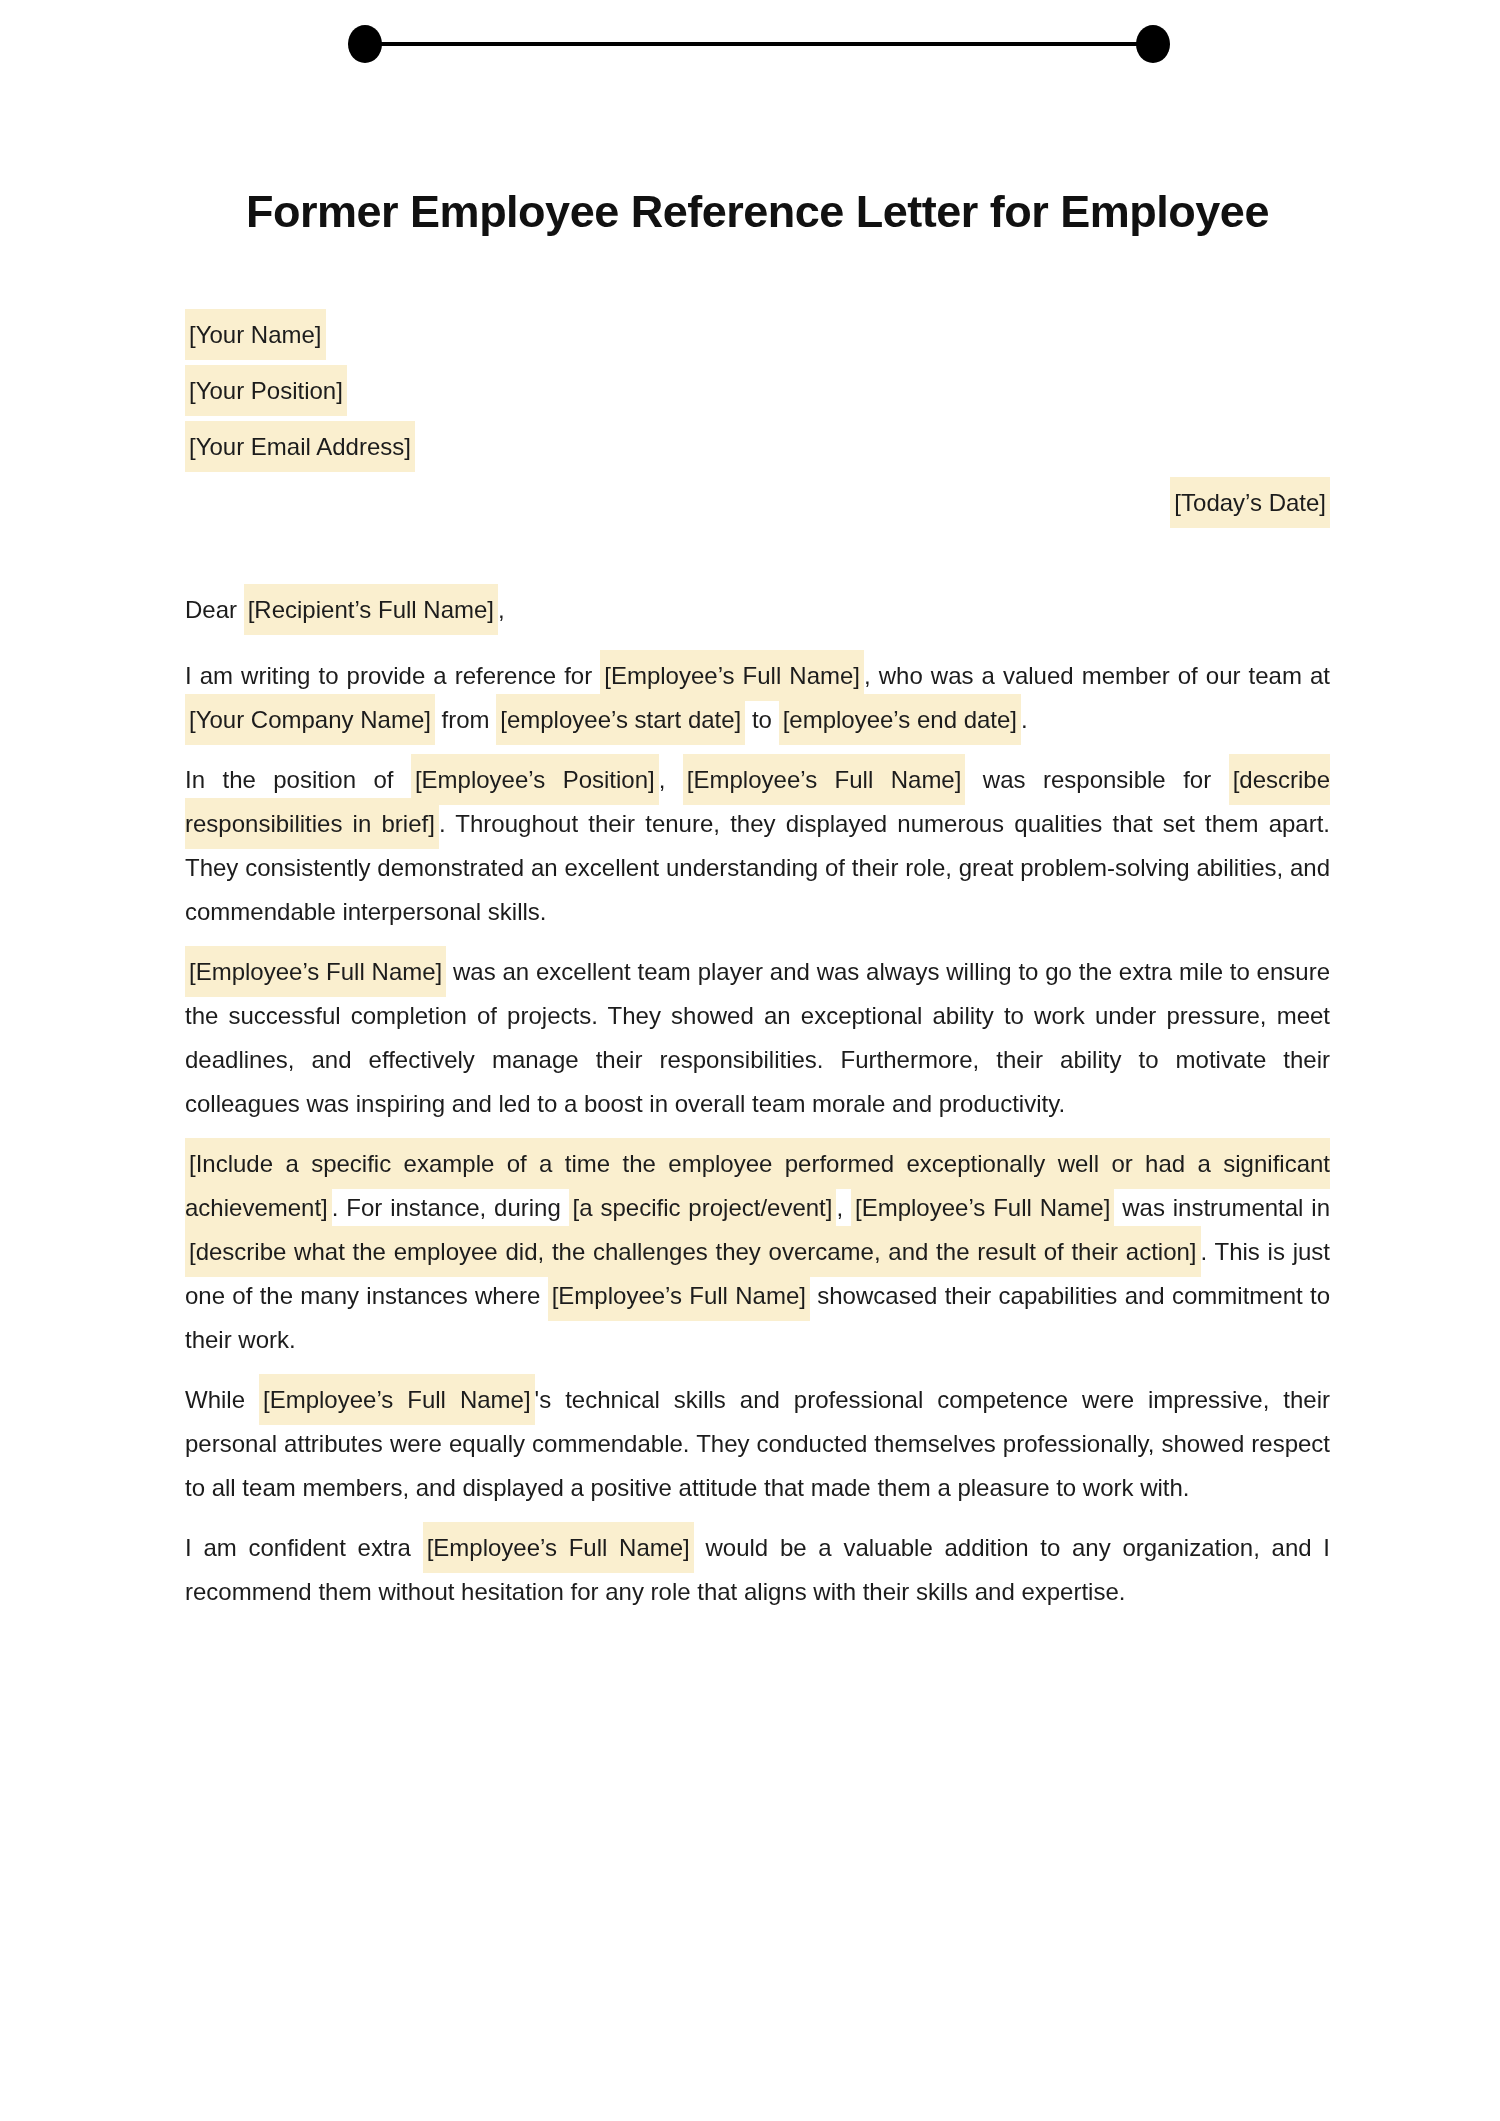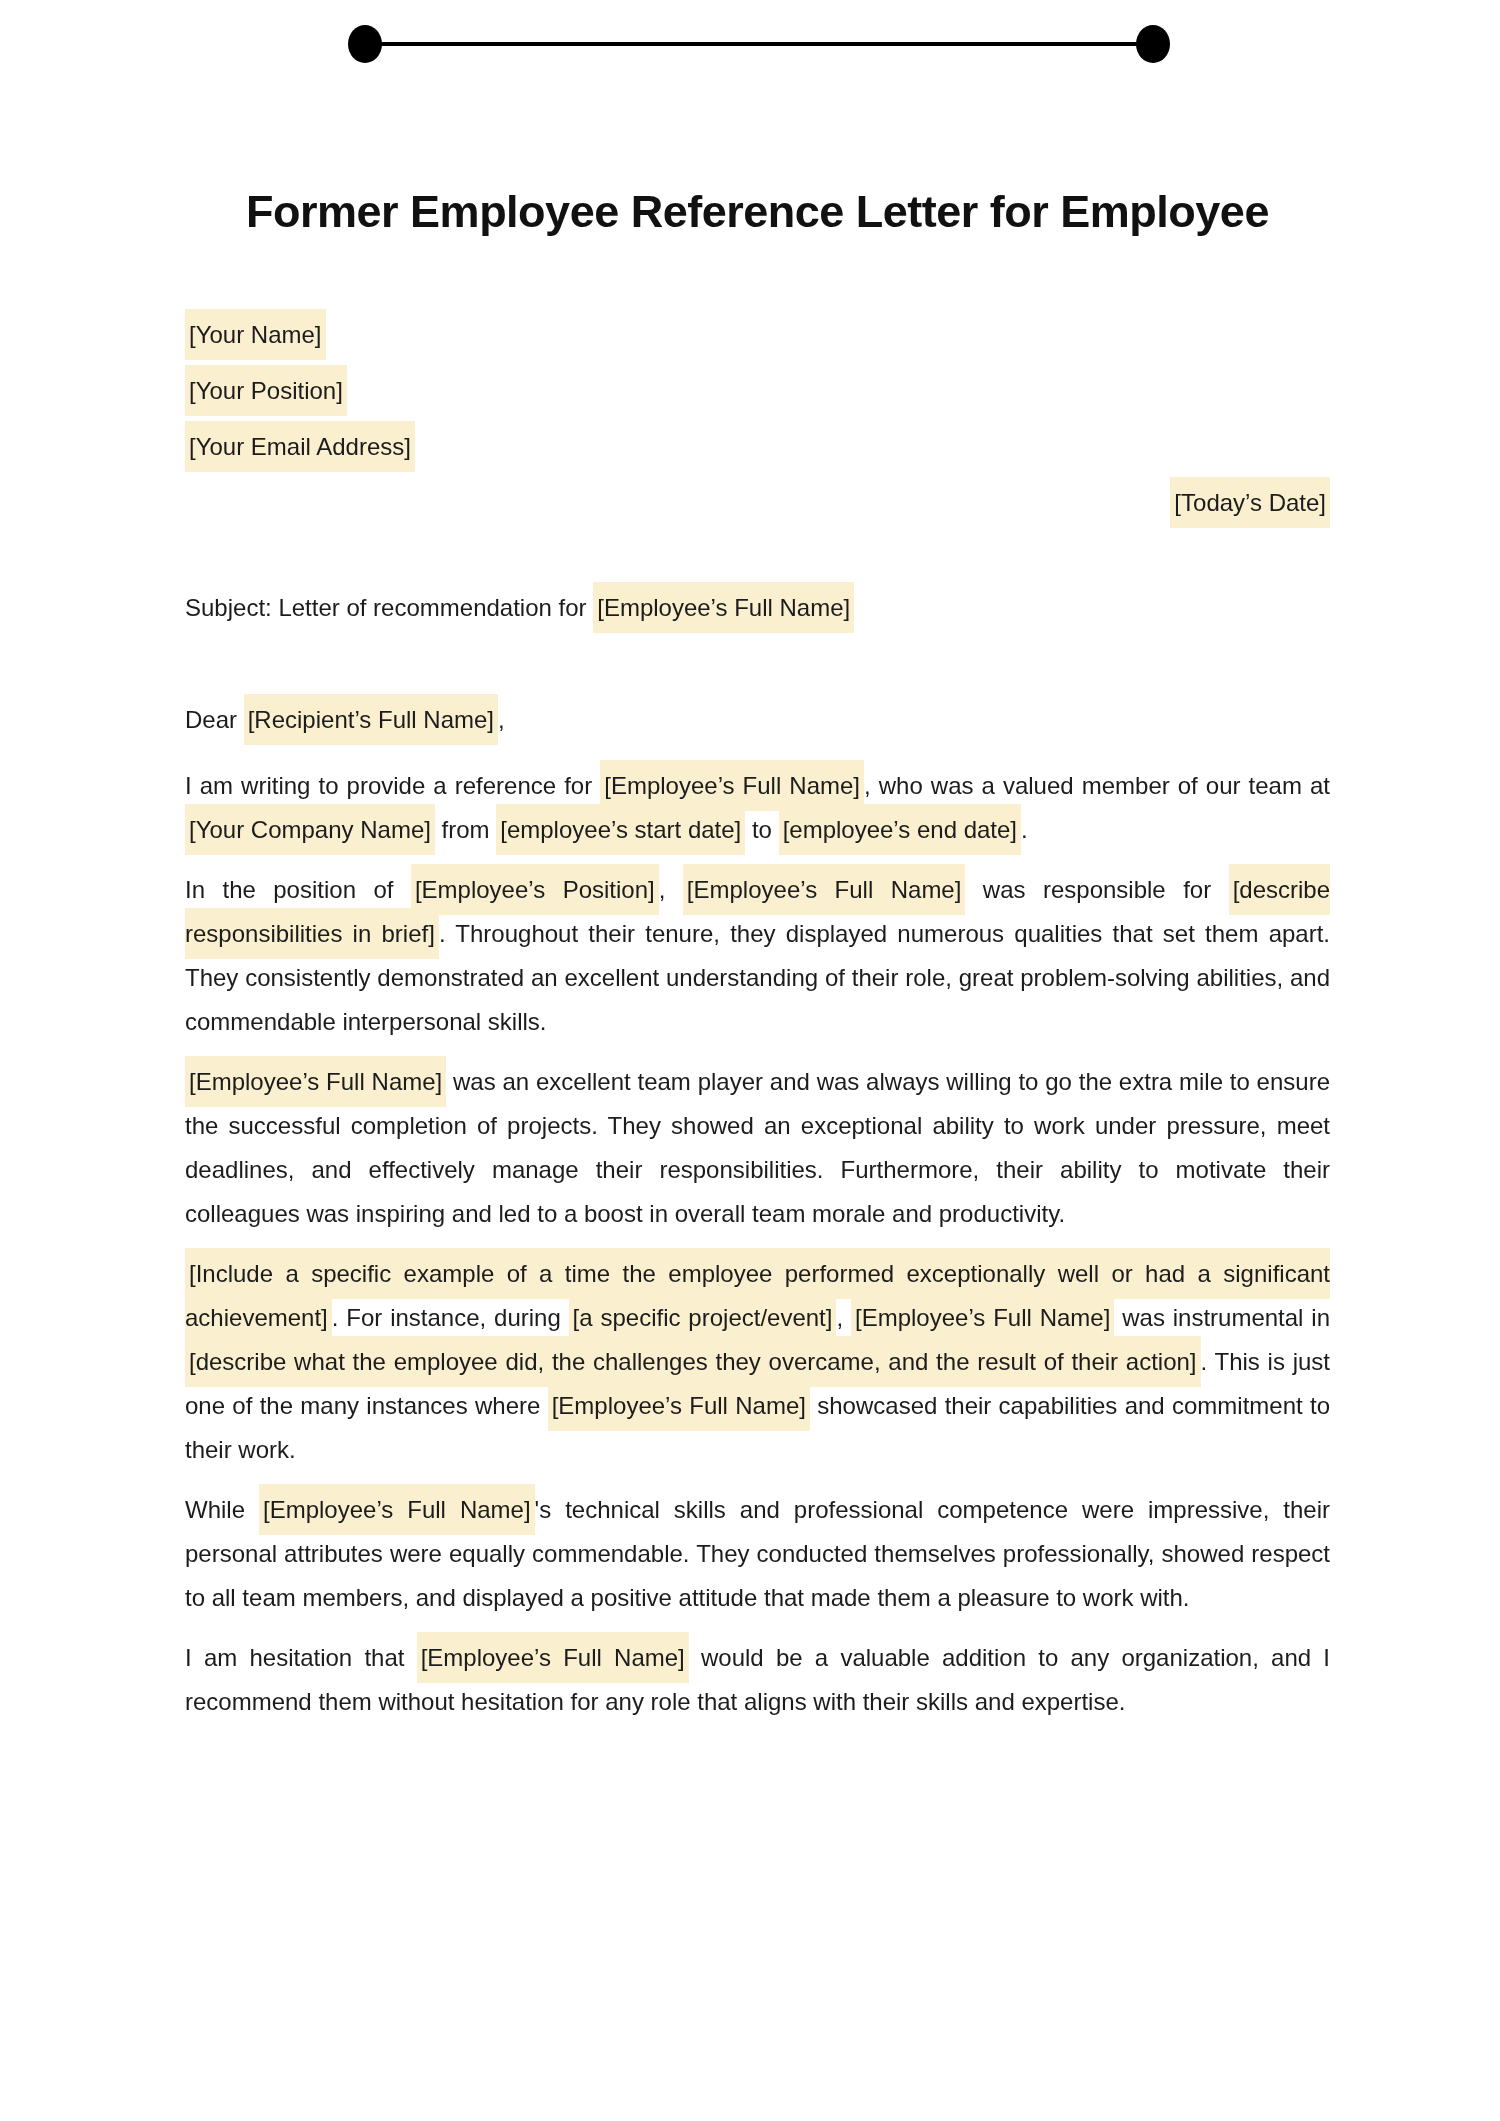--- a/index.html
+++ b/index.html
@@ -108,31 +108,30 @@
 
     <h1 class="doc-title">Former Employee Reference Letter for Employee</h1>
 
     <div class="contact-block">
       <div class="contact-line"><span class="hl">[Your Name]</span></div>
       <div class="contact-line"><span class="hl">[Your Position]</span></div>
       <div class="contact-line"><span class="hl">[Your Email Address]</span></div>
       <div class="contact-line"><span class="hl">[Today’s Date]</span></div>
     </div>
 
-    <div class="subject-line"><span>Subject: Letter of recommendation for </span><span class="hl">[Employee’s Full Name]</span></div>
 
     <div class="greeting-line"><span>Dear </span><span class="hl">[Recipient’s Full Name]</span><span>,</span></div>
 
     <div class="body-paragraphs">
       <p><span>I am writing to provide a reference for </span><span class="hl">[Employee’s Full Name]</span><span>, who was a valued member of our team at </span><span class="hl">[Your Company Name]</span><span> from </span><span class="hl">[employee’s start date]</span><span> to </span><span class="hl">[employee’s end date]</span><span>.</span></p>
       <p><span>In the position of </span><span class="hl">[Employee’s Position]</span><span>, </span><span class="hl">[Employee’s Full Name]</span><span> was responsible for </span><span class="hl">[describe responsibilities in brief]</span><span>. Throughout their tenure, they displayed numerous qualities that set them apart. They consistently demonstrated an excellent understanding of their role, great problem-solving abilities, and commendable interpersonal skills.</span></p>
       <p><span class="hl">[Employee’s Full Name]</span><span> was an excellent team player and was always willing to go the extra mile to ensure the successful completion of projects. They showed an exceptional ability to work under pressure, meet deadlines, and effectively manage their responsibilities. Furthermore, their ability to motivate their colleagues was inspiring and led to a boost in overall team morale and productivity.</span></p>
       <p><span class="hl">[Include a specific example of a time the employee performed exceptionally well or had a significant achievement]</span><span>. For instance, during </span><span class="hl">[a specific project/event]</span><span>, </span><span class="hl">[Employee’s Full Name]</span><span> was instrumental in </span><span class="hl">[describe what the employee did, the challenges they overcame, and the result of their action]</span><span>. This is just one of the many instances where </span><span class="hl">[Employee’s Full Name]</span><span> showcased their capabilities and commitment to their work.</span></p>
       <p><span>While </span><span class="hl">[Employee’s Full Name]</span><span>'s technical skills and professional competence were impressive, their personal attributes were equally commendable. They conducted themselves professionally, showed respect to all team members, and displayed a positive attitude that made them a pleasure to work with.</span></p>
-      <p><span>I am hesitation that </span><span class="hl">[Employee’s Full Name]</span><span> would be a valuable addition to any organization, and I recommend them without hesitation for any role that aligns with their skills and expertise.</span></p>
+      <p><span>I am confident extra </span><span class="hl">[Employee’s Full Name]</span><span> would be a valuable addition to any organization, and I recommend them without hesitation for any role that aligns with their skills and expertise.</span></p>
     </div>
 
   </div>
 
   <div class="footer-credit">© highfile.com</div>
 
   <div class="rule bottom">
     <span class="dot left"></span>
     <span class="bar"></span>
     <span class="dot right"></span>

